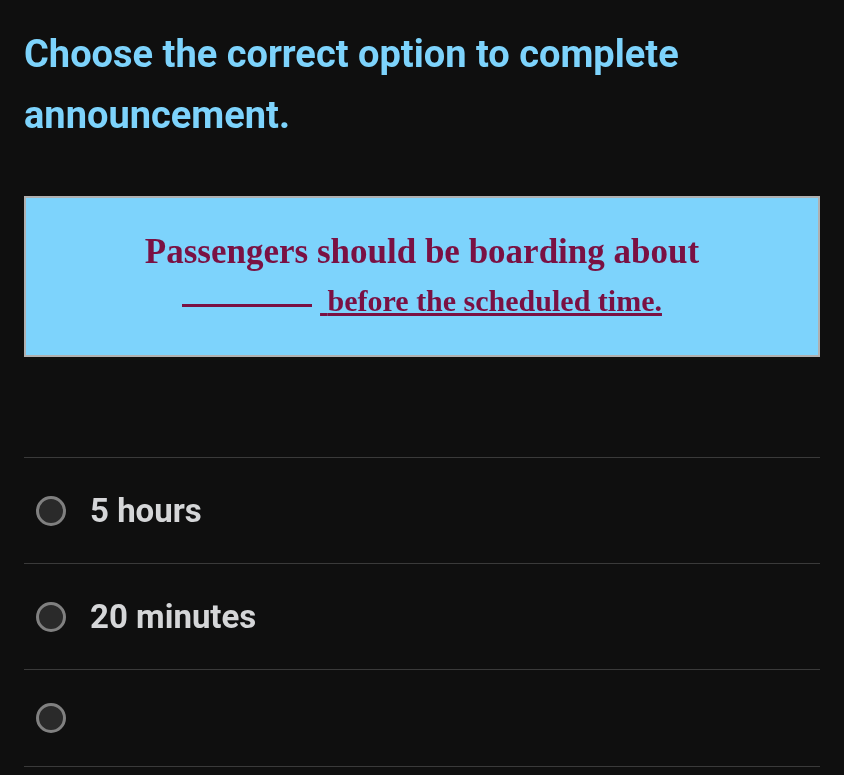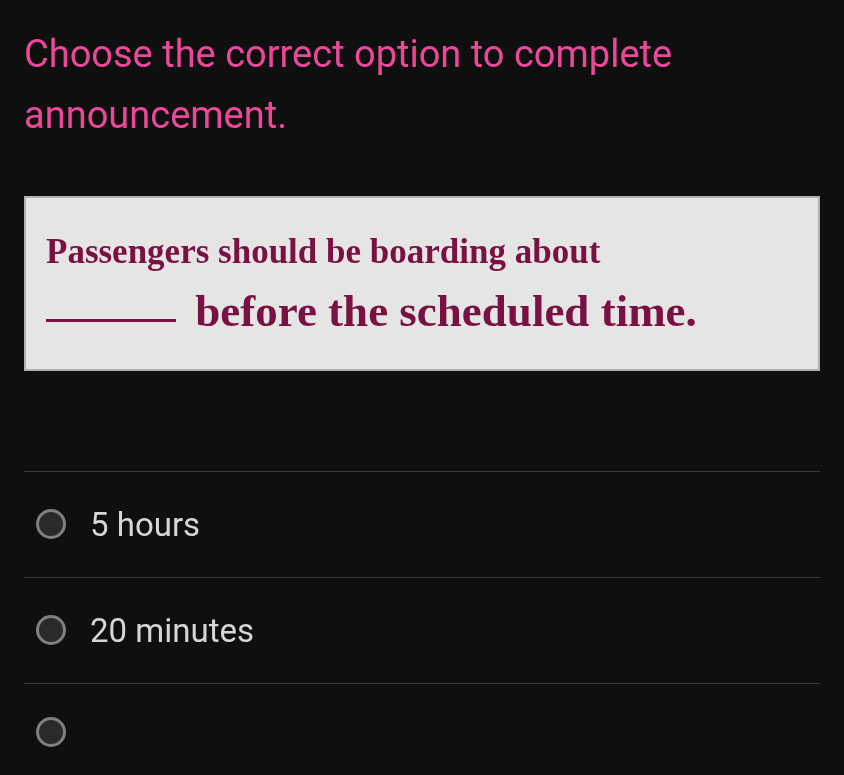--- a/index.html
+++ b/index.html
@@ -10,45 +10,46 @@
     body {
       background-color: #0f0f0f;
       font-family: -apple-system, BlinkMacSystemFont, 'Segoe UI', Roboto, sans-serif;
       width: 844px;
       height: 775px;
       padding: 24px;
       color: #d5d6d8;
     }
     .question-title {
       font-size: 38px;
-      font-weight: 400;
+      font-weight: 700;
       line-height: 1.6;
-      color: #ec4899;
+      color: #7dd3fc;
       margin-bottom: 50px;
     }
     .sentence-box {
-      background-color: #e5e5e5;
+      background-color: #7dd3fc;
       border: 2px solid #b0b0b0;
-      padding: 28px 20px 23px 20px;
+      padding: 28px 20px 32px 20px;
       margin-bottom: 100px;
-      text-align: left;
+      text-align: center;
     }
     .sentence-line1 {
       font-family: Georgia, 'Times New Roman', serif;
       font-size: 35px;
       font-weight: 700;
       color: #7a1143;
       line-height: 1.5;
     }
     .sentence-line2 {
       font-family: Georgia, 'Times New Roman', serif;
-      font-size: 45px;
+      font-size: 30px;
       font-weight: 700;
       color: #7a1143;
       line-height: 1.5;
+      text-decoration: underline;
     }
     .blank {
       display: inline-block;
       border-bottom: 3px solid #7a1143;
       width: 130px;
       margin-right: 8px;
       position: relative;
       top: -4px;
     }
     .options-container {
@@ -65,21 +66,21 @@
       width: 30px;
       height: 30px;
       border: 3px solid #808080;
       border-radius: 50%;
       background-color: #2a2a2a;
       margin-right: 24px;
       flex-shrink: 0;
     }
     .option-label {
       font-size: 33px;
-      font-weight: 400;
+      font-weight: 700;
       color: #d5d6d8;
     }
   </style>
 </head>
 <body>
 
 <h1 class="question-title">Choose the correct option to complete announcement.</h1>
 
 <div class="sentence-box">
   <div class="sentence-line1">Passengers should be boarding about</div>

